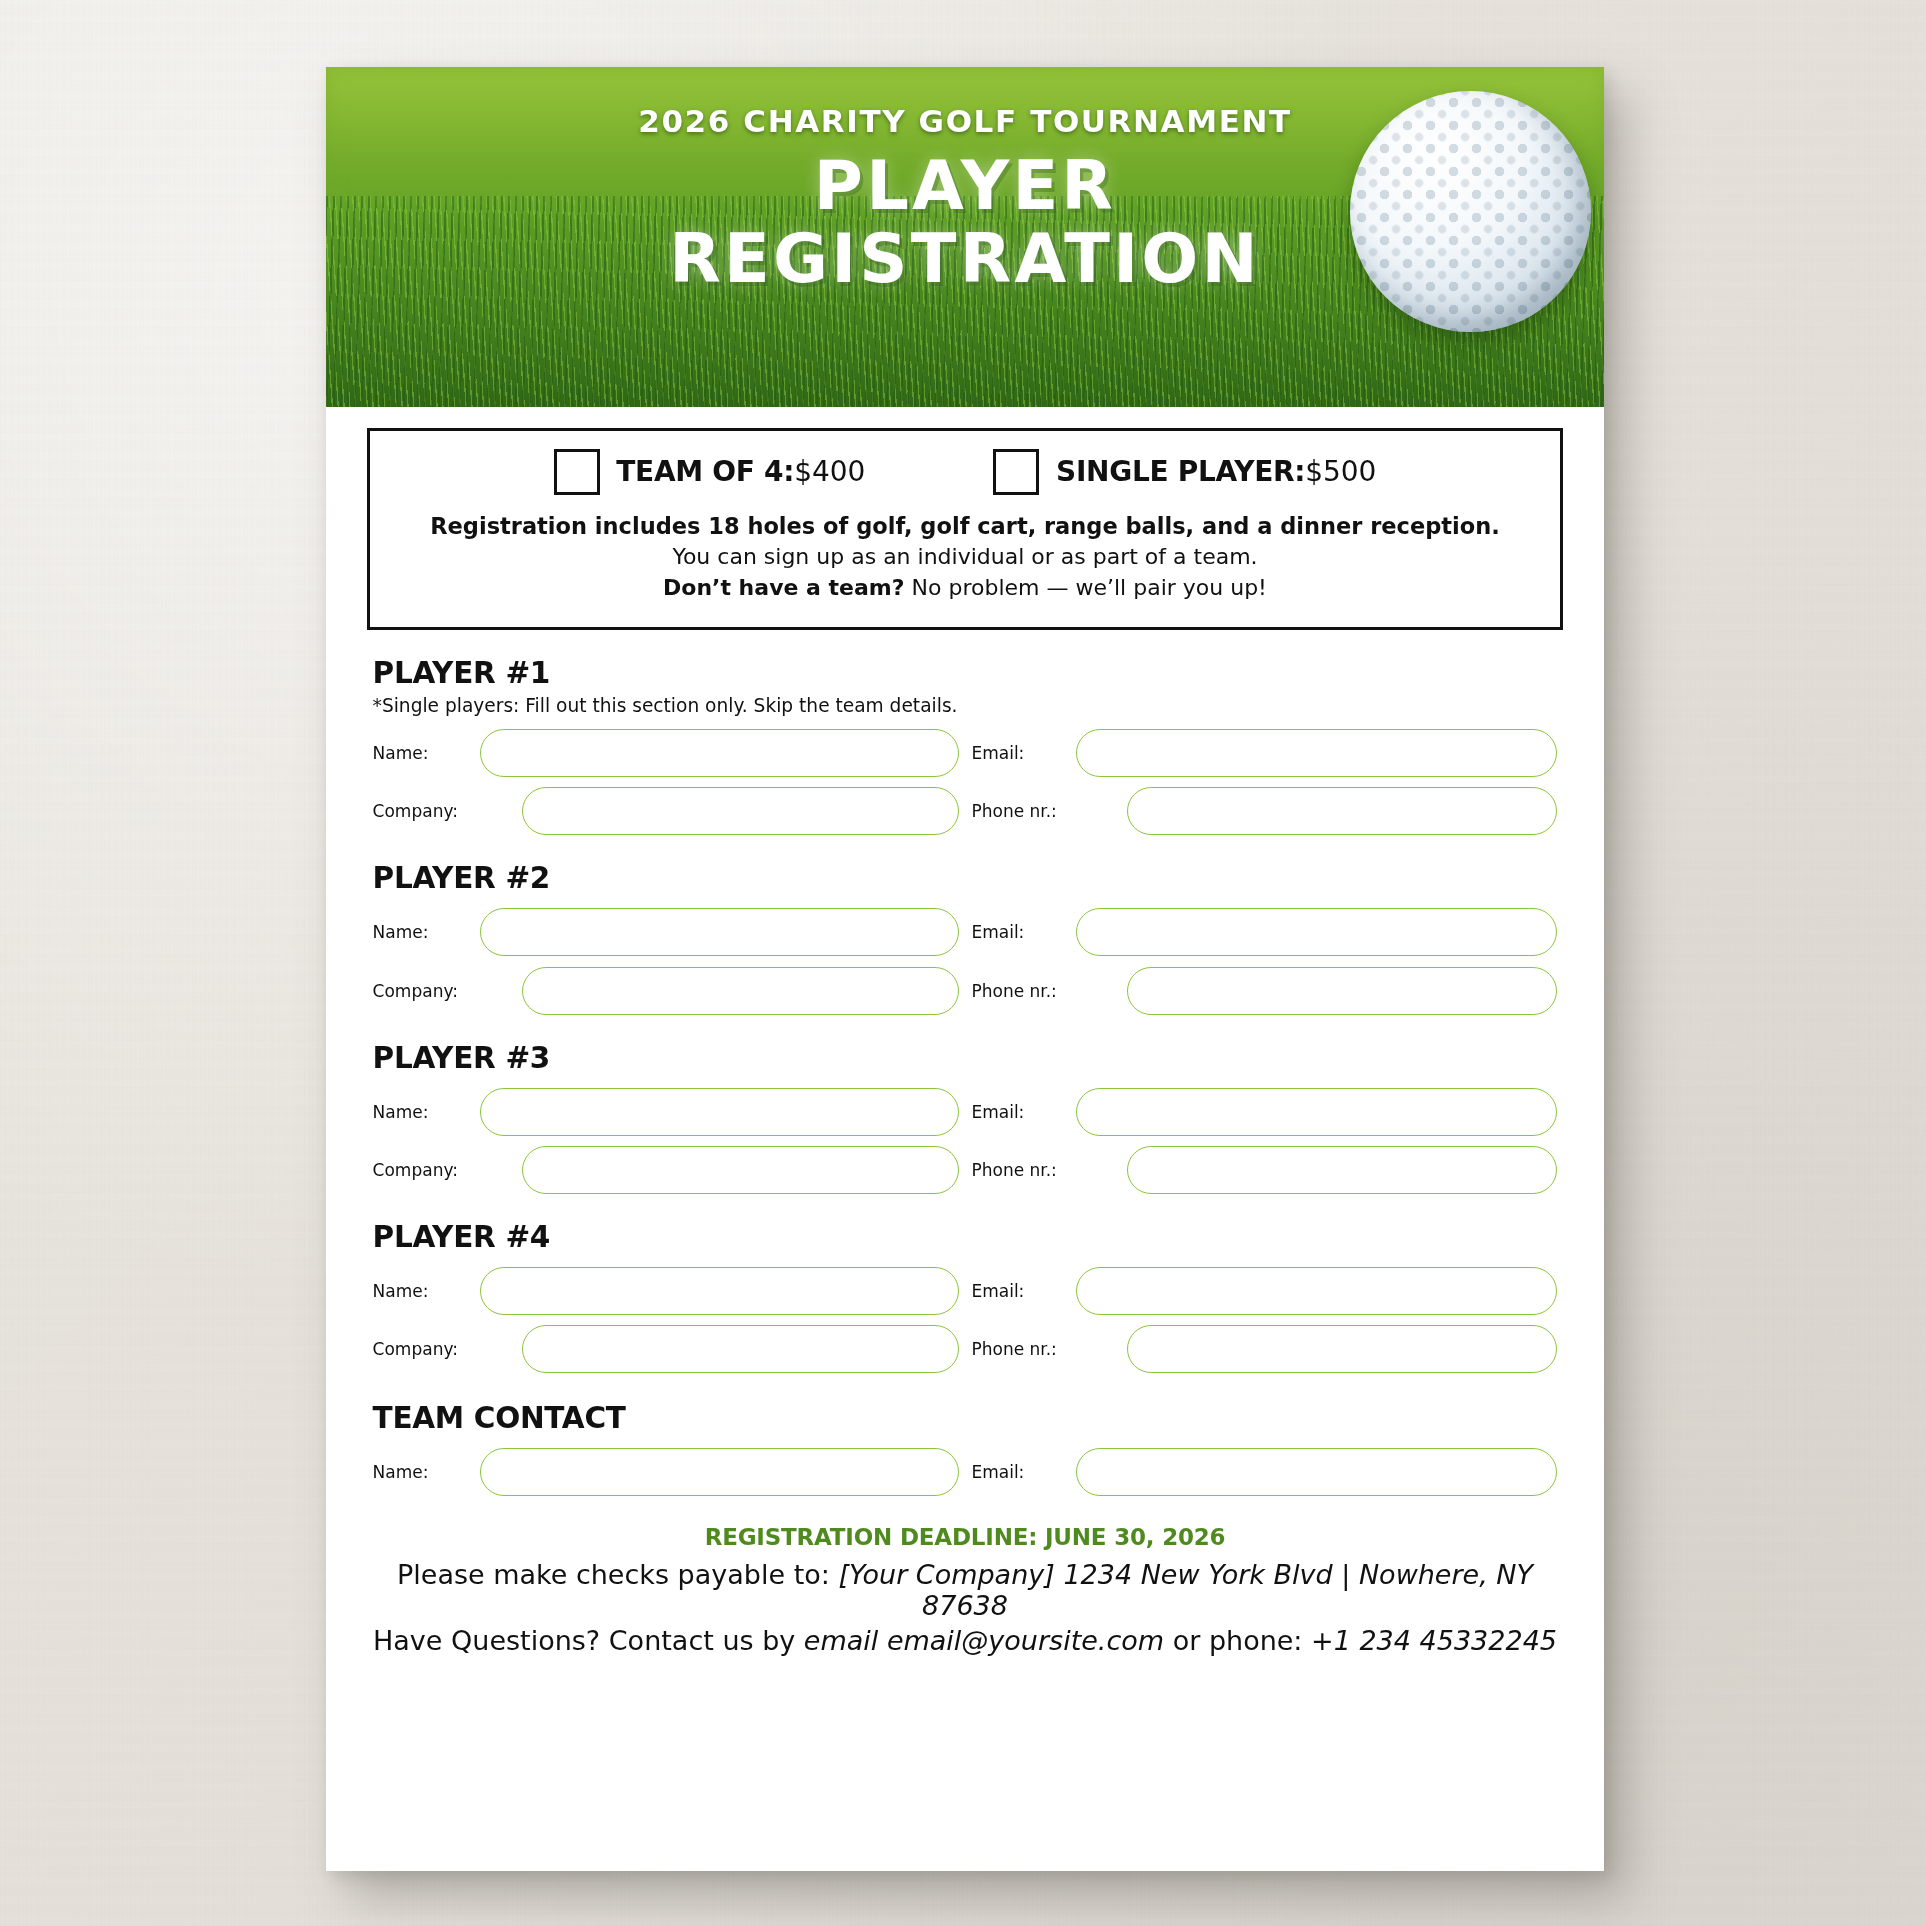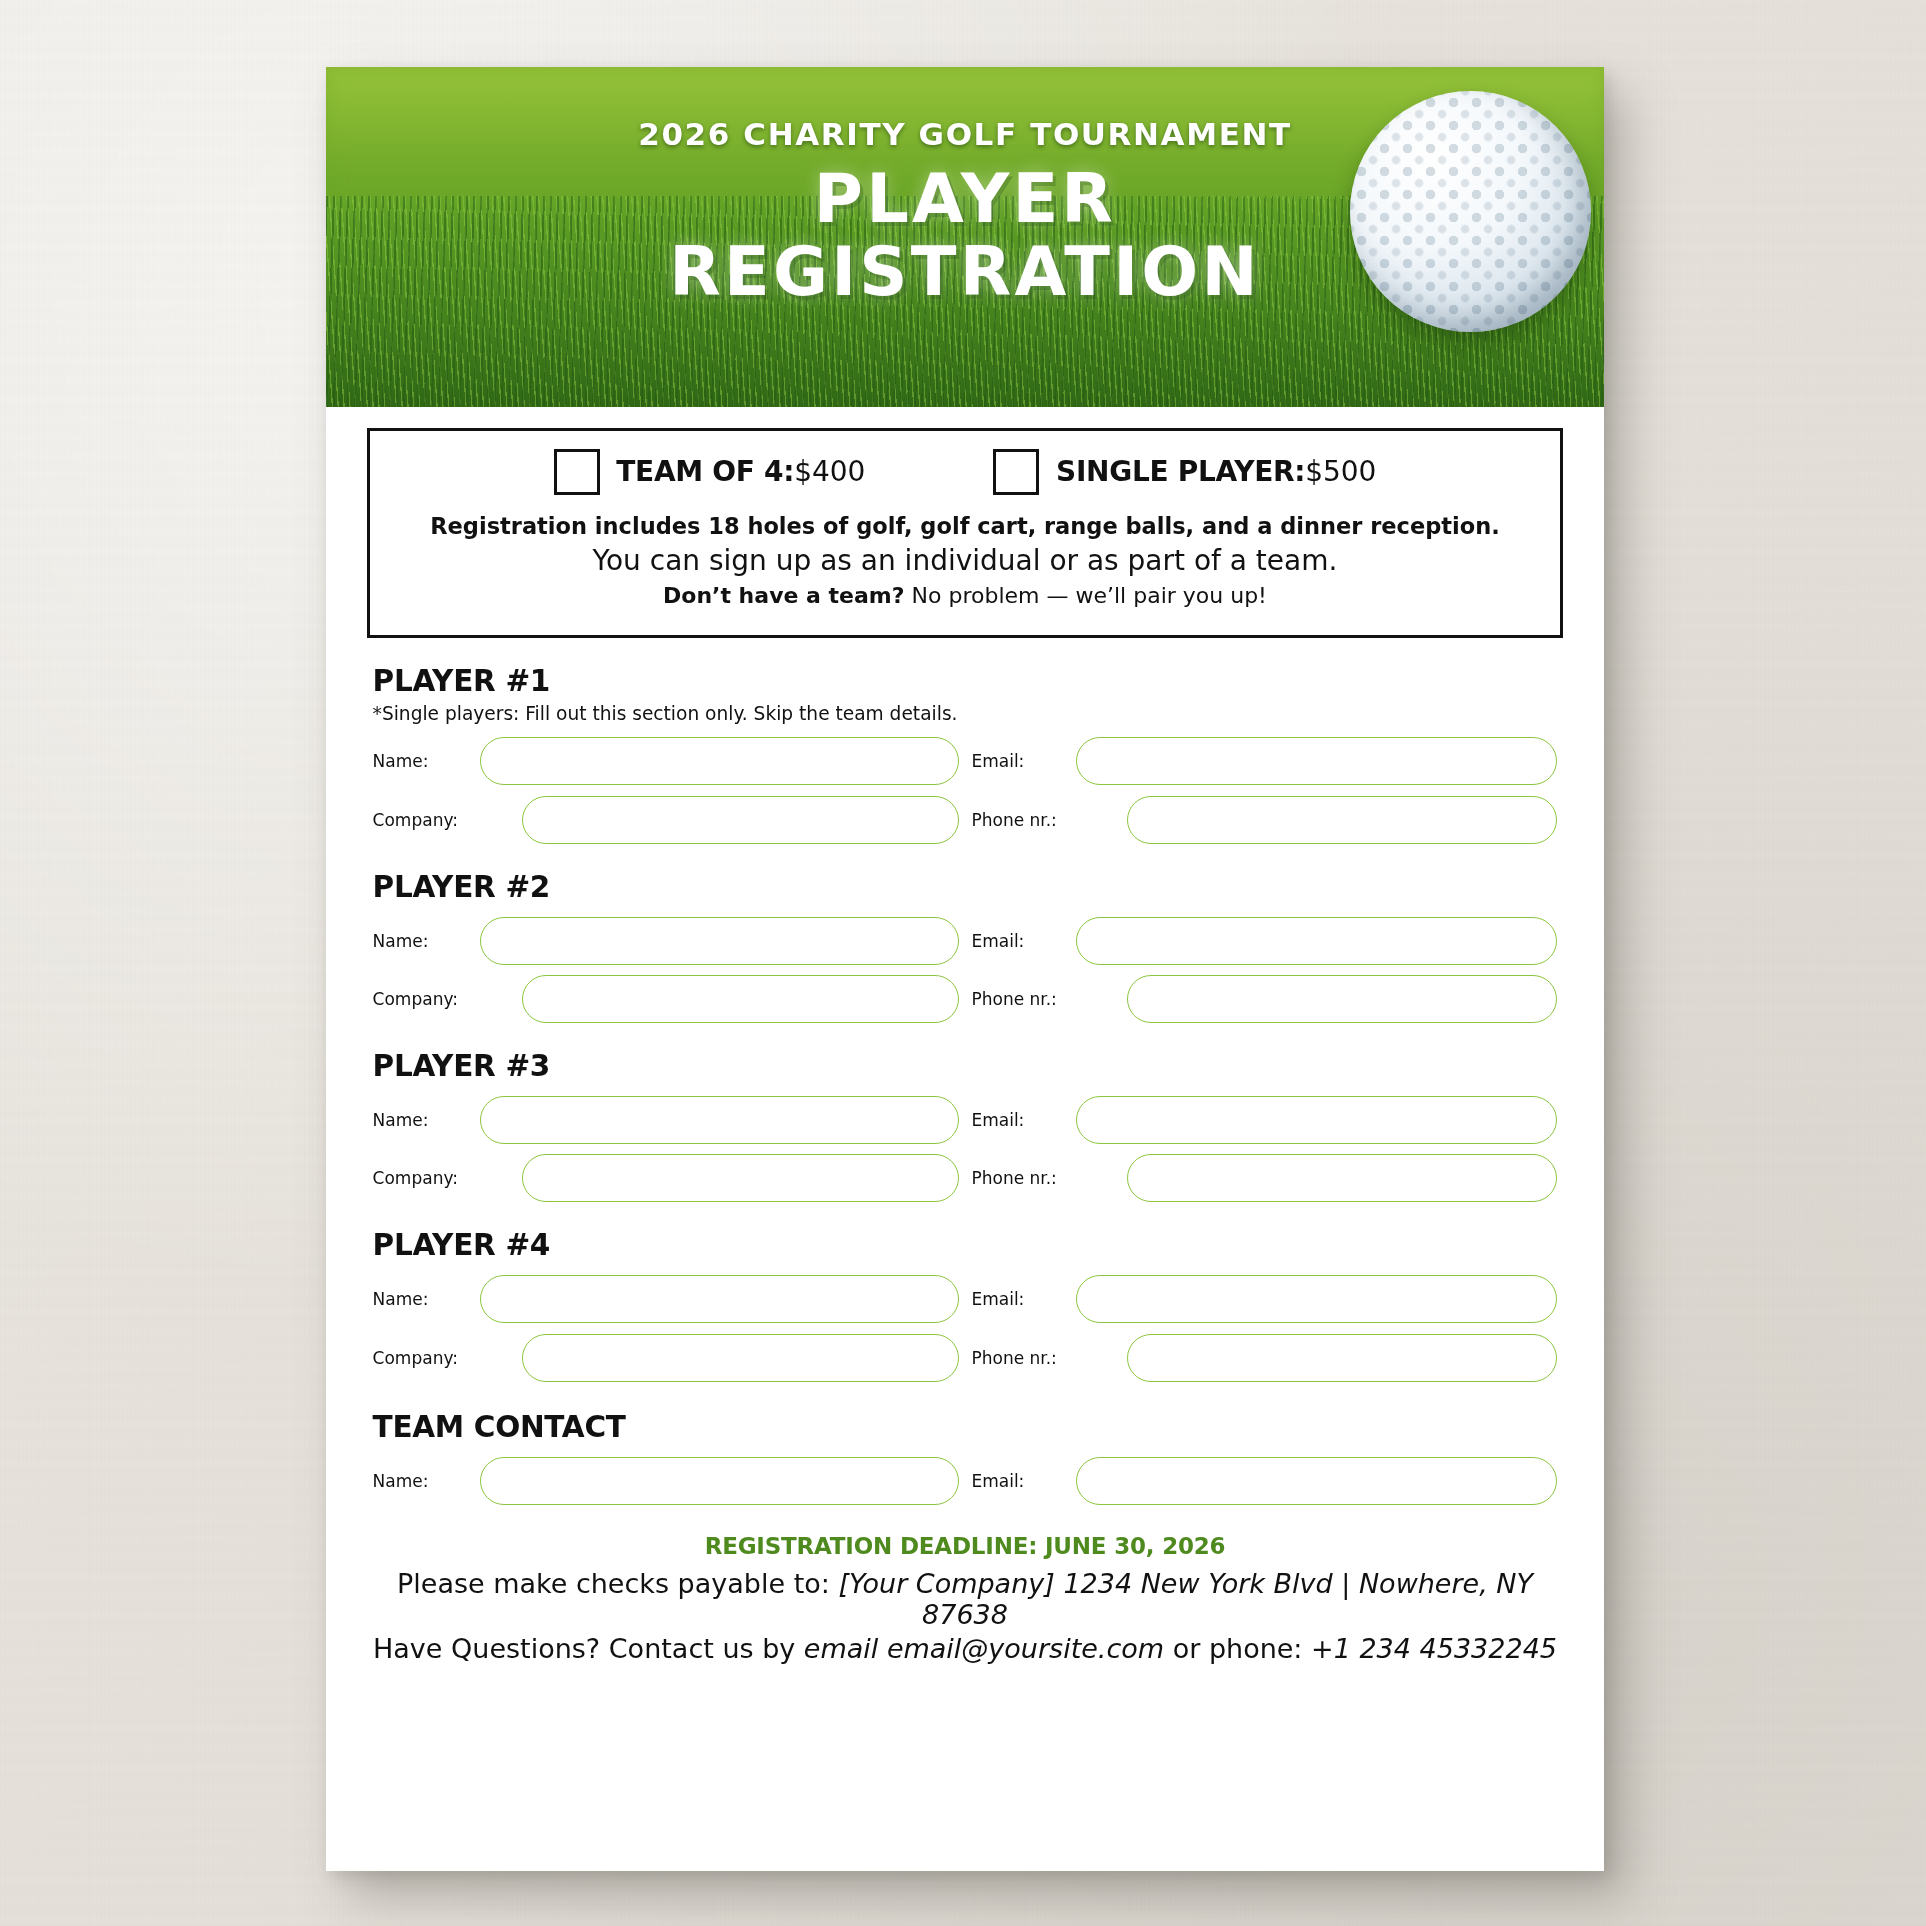--- a/index.html
+++ b/index.html
@@ -93,21 +93,21 @@
       radial-gradient(circle, rgba(140,160,175,0.40) 0 3.9px, rgba(0,0,0,0) 4.5px);
     background-size: 23px 23px, 23px 23px;
     background-position: 0 0, 11.6px 11.6px;
     opacity: 0.65;
     mix-blend-mode: multiply;
   }
   .header-text {
     position: absolute;
     left: 0;
     right: 0;
-    top: 49px;
+    top: 36px;
     text-align: center;
     z-index: 5;
   }
   .kicker {
     font-size: 31px;
     letter-spacing: 1.6px;
     font-weight: 700;
     color: #ffffff;
     text-shadow: 0 1.9px 4.5px rgba(25,60,12,0.55);
     font-family: "DejaVu Sans", sans-serif;
@@ -165,21 +165,21 @@
     text-align: center;
     line-height: 1.38;
     color: #111111;
   }
   .includes .l1 {
     font-size: 22.5px;
     font-weight: 700;
     font-family: "DejaVu Sans", sans-serif;
   }
   .includes .l2 {
-    font-size: 28px;
+    font-size: 22px;
     font-family: "DejaVu Sans", sans-serif;
   }
   .includes .l3 {
     font-size: 22px;
     font-family: "DejaVu Sans", sans-serif;
   }
   .includes .l3 b { font-weight: 700; }
 
   .section {
     margin-top: 26px;

